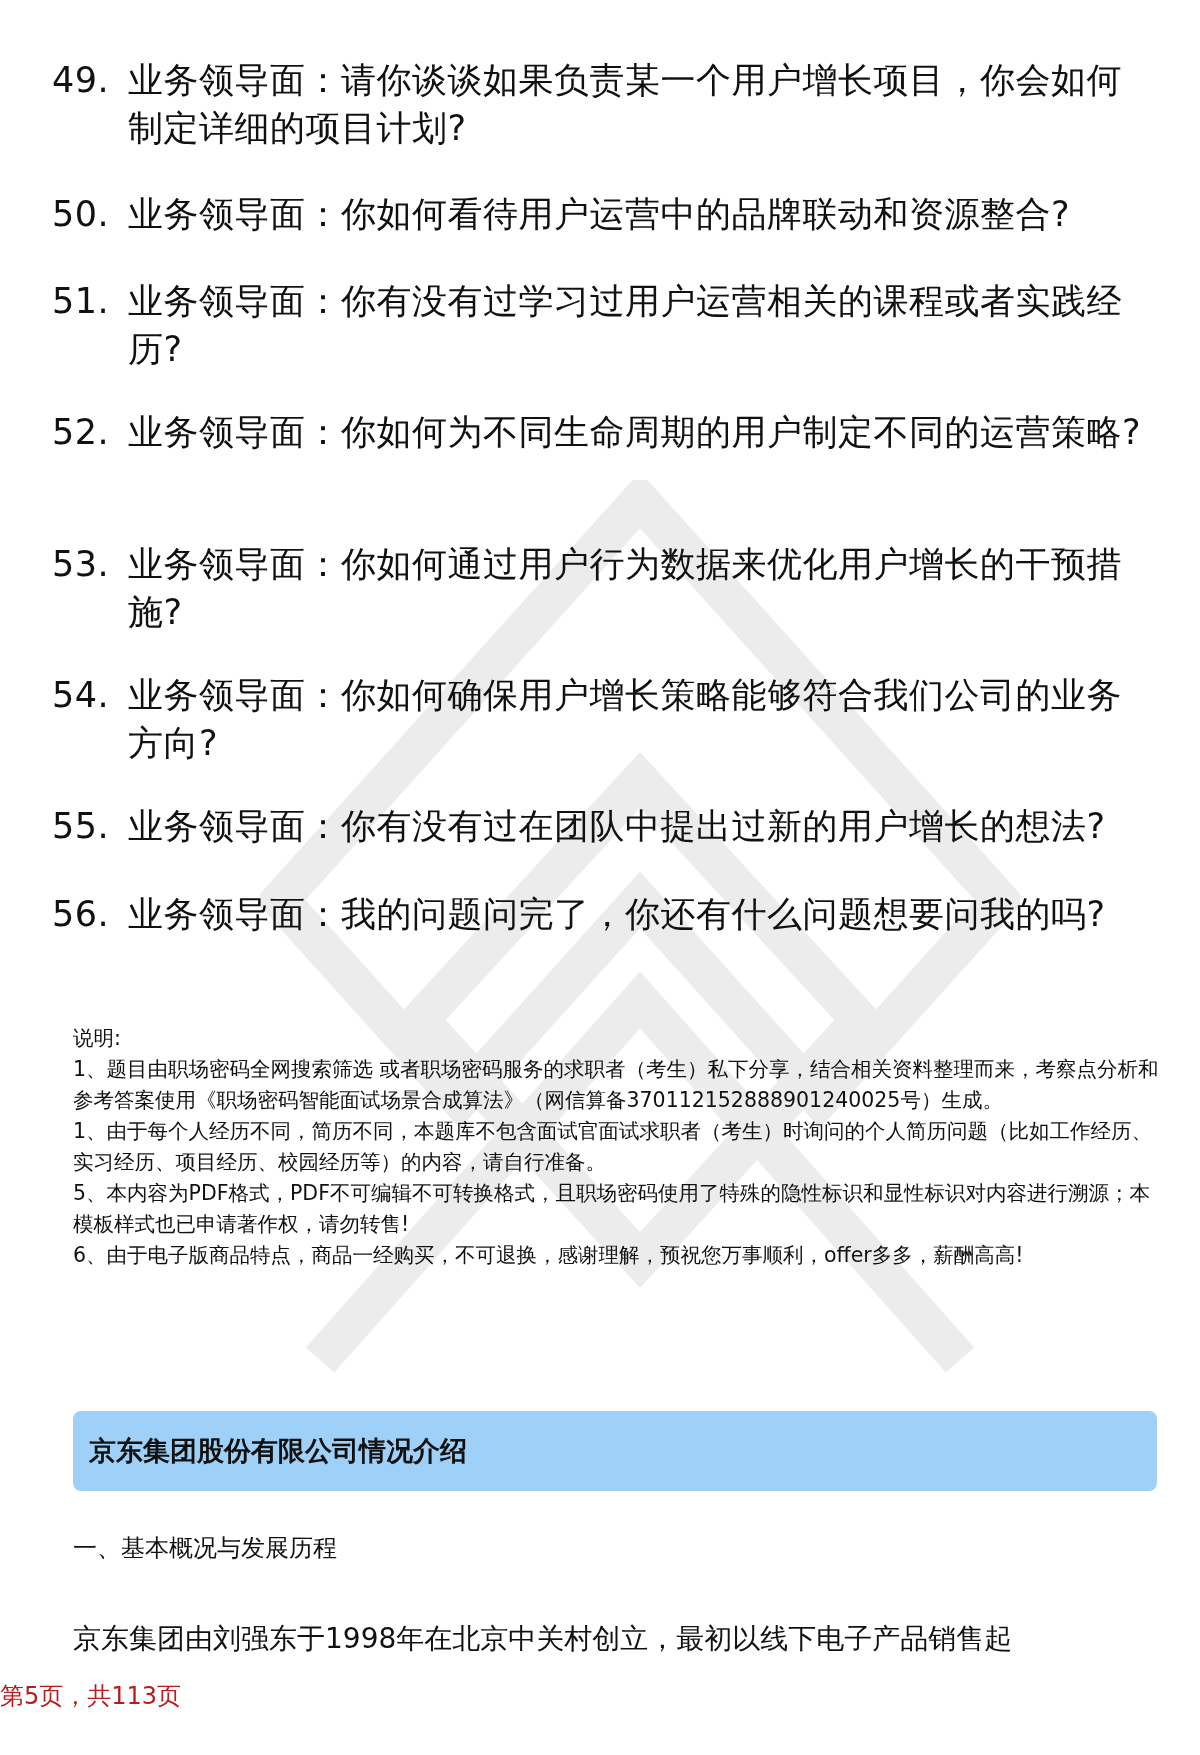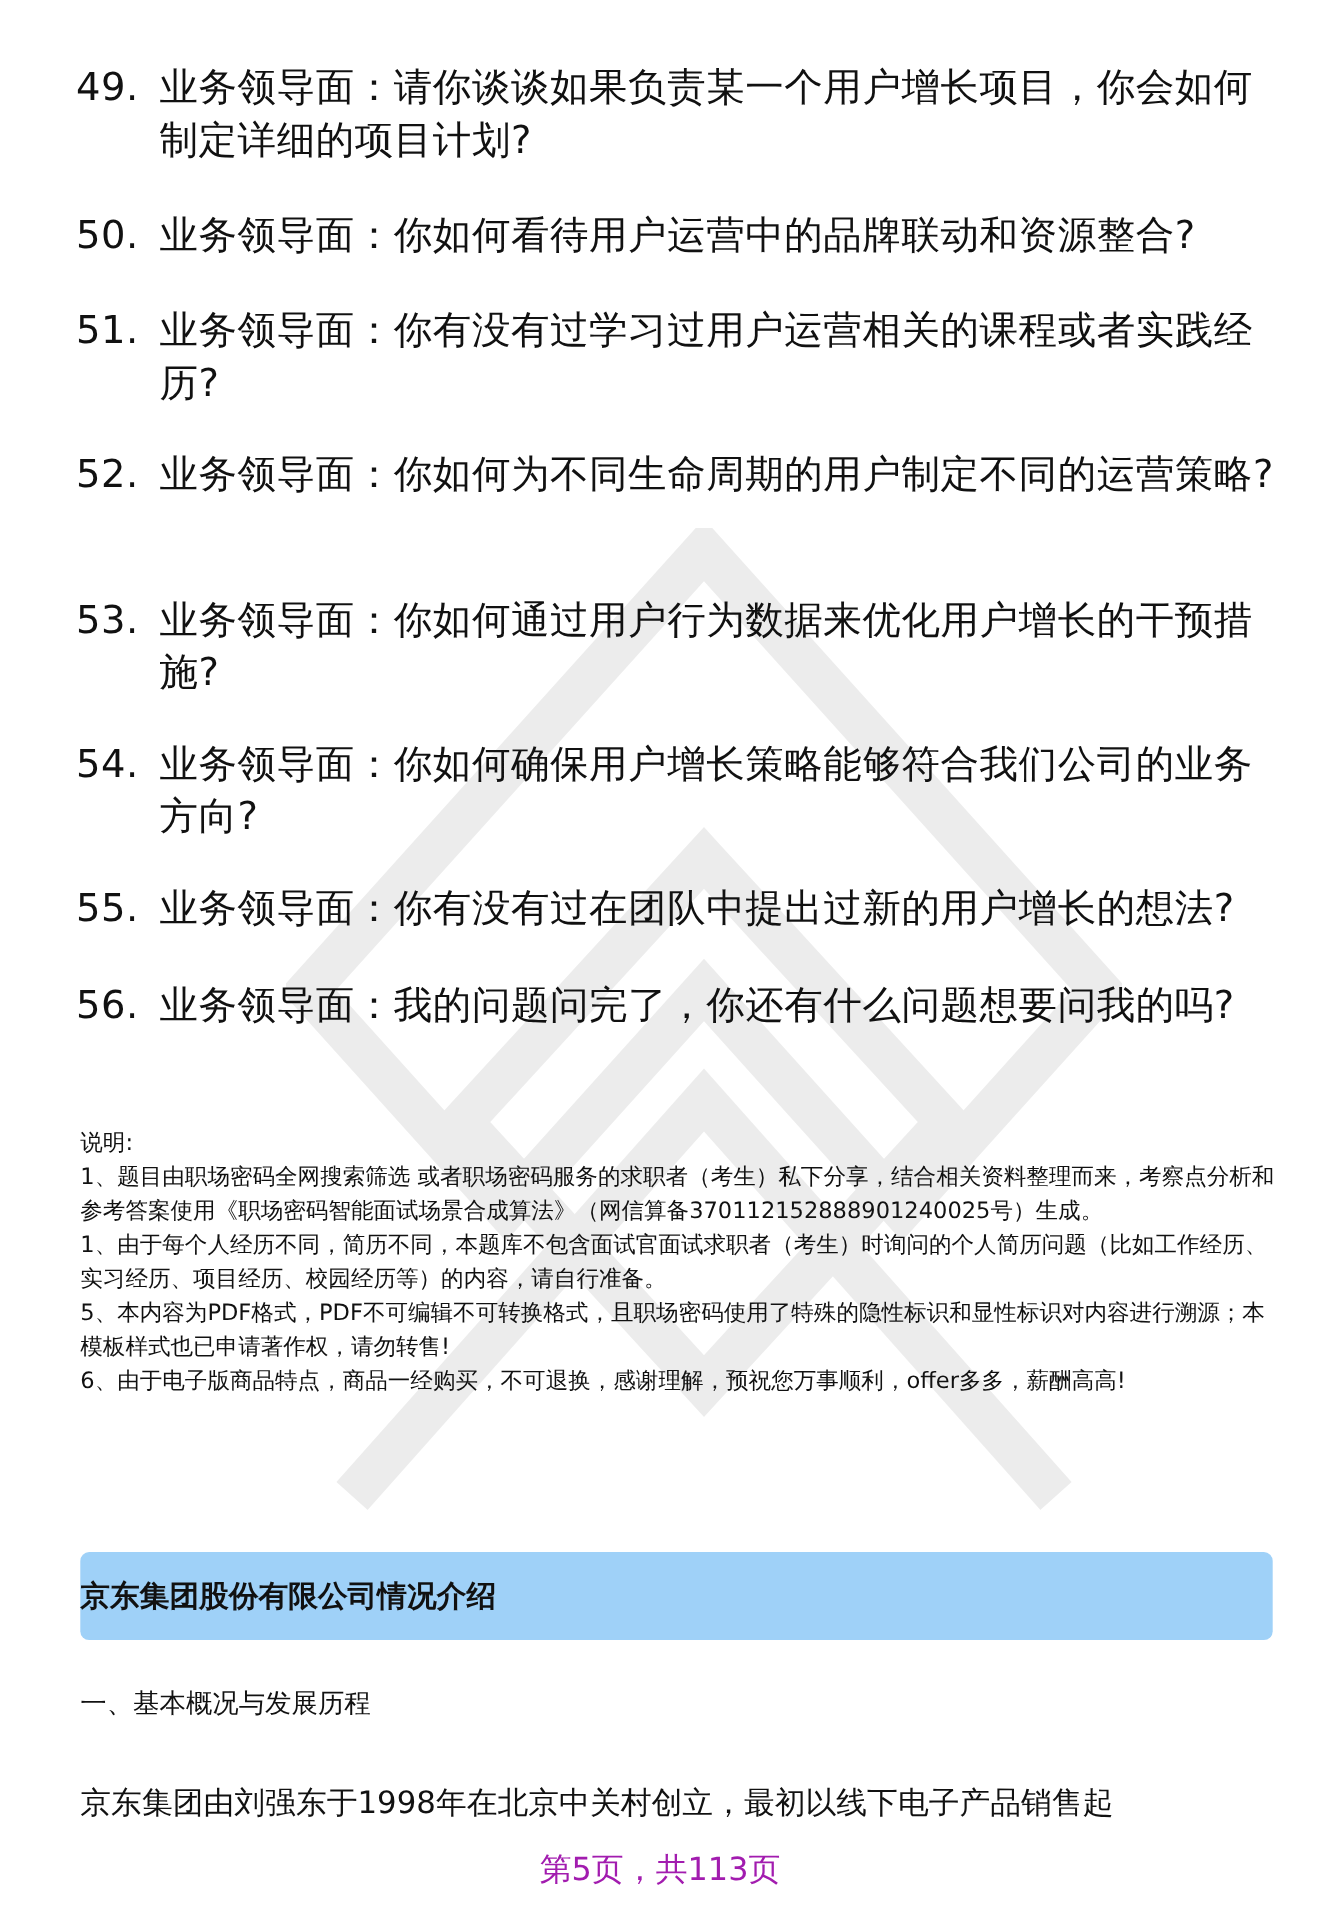--- a/index.html
+++ b/index.html
@@ -6,47 +6,47 @@
   body {
     width: 1200px; height: 1755px; position: relative; overflow: hidden;
     font-family: "DejaVu Sans", "Liberation Sans", sans-serif; color: #111111;
   }
   .watermark {
     position: absolute; left: 260px; top: 480px; width: 760px; height: 900px;
     pointer-events: none; opacity: 0.07;
   }
   .questions { position: absolute; left: 0; top: 0; width: 1200px; }
   .q {
-    position: absolute; left: 69px; width: 1100px;
+    position: absolute; left: 52px; width: 1100px;
     display: flex; font-size: 35px; line-height: 48px; letter-spacing: 0.5px;
   }
   .q .num { width: 76px; flex: none; }
   .q .text { flex: 1; }
   .notes {
     position: absolute; left: 73px; top: 1023px; width: 1090px;
     font-size: 20.5px; line-height: 31px; color: #111;
   }
   .notes p { margin: 0; }
   .section-box {
     position: absolute; left: 73px; top: 1411px; width: 1084px; height: 80px;
     background: #9fd1f8; border-radius: 8px;
     display: flex; align-items: center;
   }
   .section-box .title {
-    font-size: 27px; font-weight: bold; color: #111;
+    margin-left: 16px; font-size: 27px; font-weight: bold; color: #111;
   }
   .subheading {
     position: absolute; left: 73px; top: 1532px; font-size: 24px; color: #111;
   }
   .body-text {
     position: absolute; left: 73px; top: 1620px; font-size: 28px; color: #111;
   }
   .page-footer {
     position: absolute; left: 0; width: 1200px; top: 1680px;
-    text-align: center; font-size: 29px; color: #a21caf;
+    font-size: 24px; color: #b91c1c;
   }
 </style>
 </head>
 <body>
 
 <svg class="watermark" viewBox="0 0 760 900">
   <g fill="none" stroke="#000" stroke-width="38" stroke-linejoin="miter">
     <path d="M380 20 L740 420 L560 620 L380 420 L200 620 L20 420 Z"></path>
     <path d="M380 300 L600 540 L380 780 L160 540 Z"></path>
     <path d="M60 880 L380 520 L700 880"></path>

